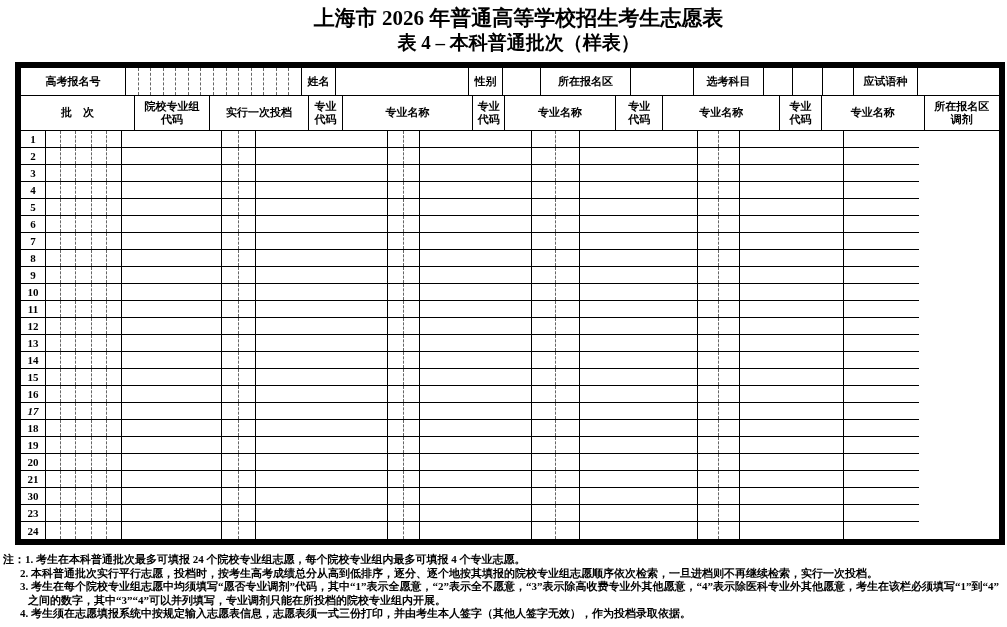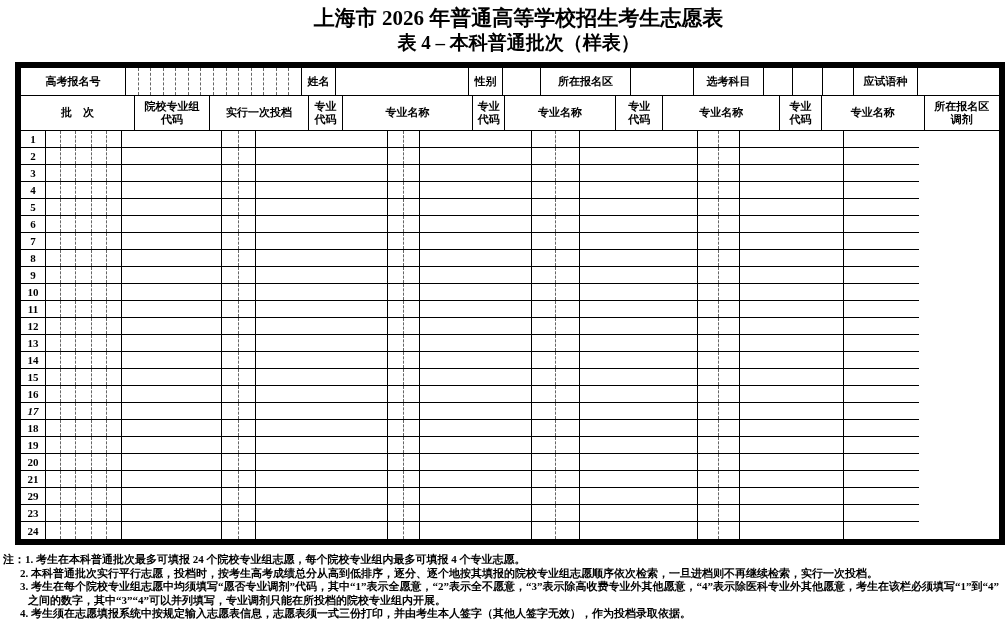--- a/index.html
+++ b/index.html
@@ -788,21 +788,21 @@
             </div>
             <div class="cell" style="width: 118px;"></div>
             <div class="cell subs" style="width: 42px;">
               <div class="sub first"></div>
               <div class="sub"></div>
             </div>
             <div class="cell" style="width: 104px;"></div>
             <div class="cell last" style="width: 75px;"></div>
           </div>
           <div class="brow" style="width: 898px;">
-            <div class="cell num" style="width: 25px;">29</div>
+            <div class="cell num" style="width: 25px;">30</div>
             <div class="cell subs" style="width: 76px;">
               <div class="sub first"></div>
               <div class="sub"></div>
               <div class="sub"></div>
               <div class="sub"></div>
               <div class="sub"></div>
             </div>
             <div class="cell" style="width: 100px;"></div>
             <div class="cell subs" style="width: 34px;">
               <div class="sub first"></div>

